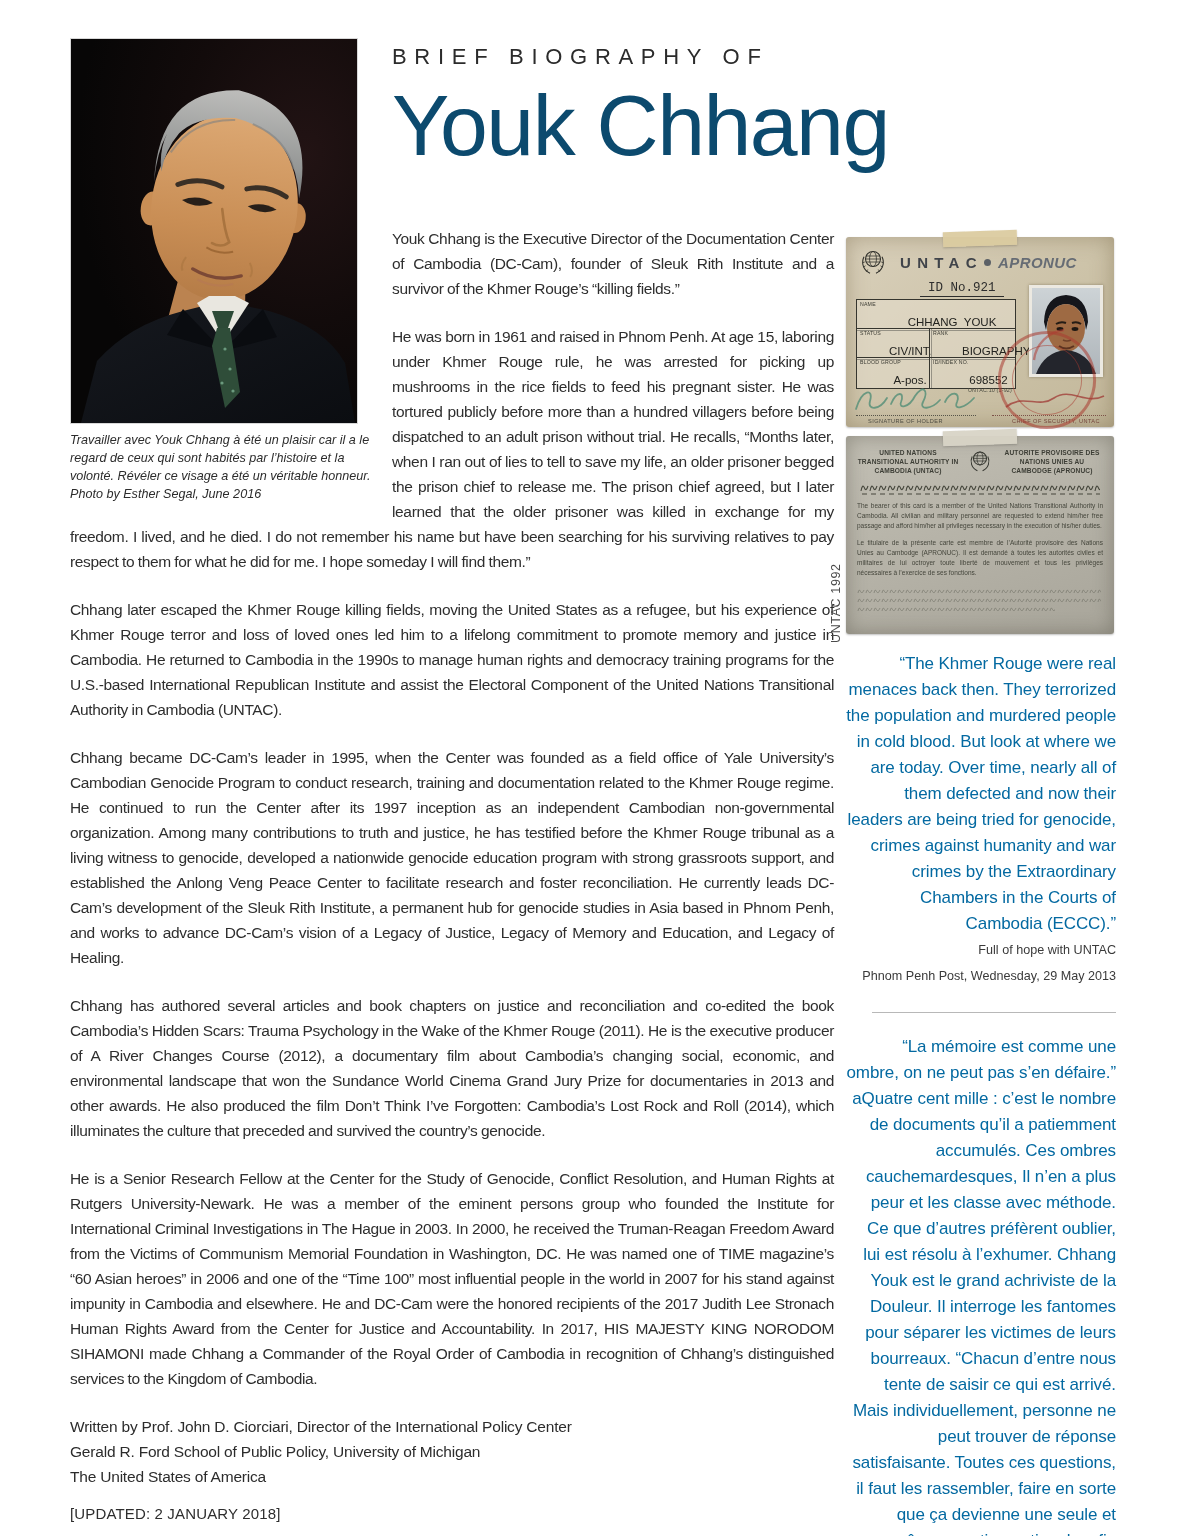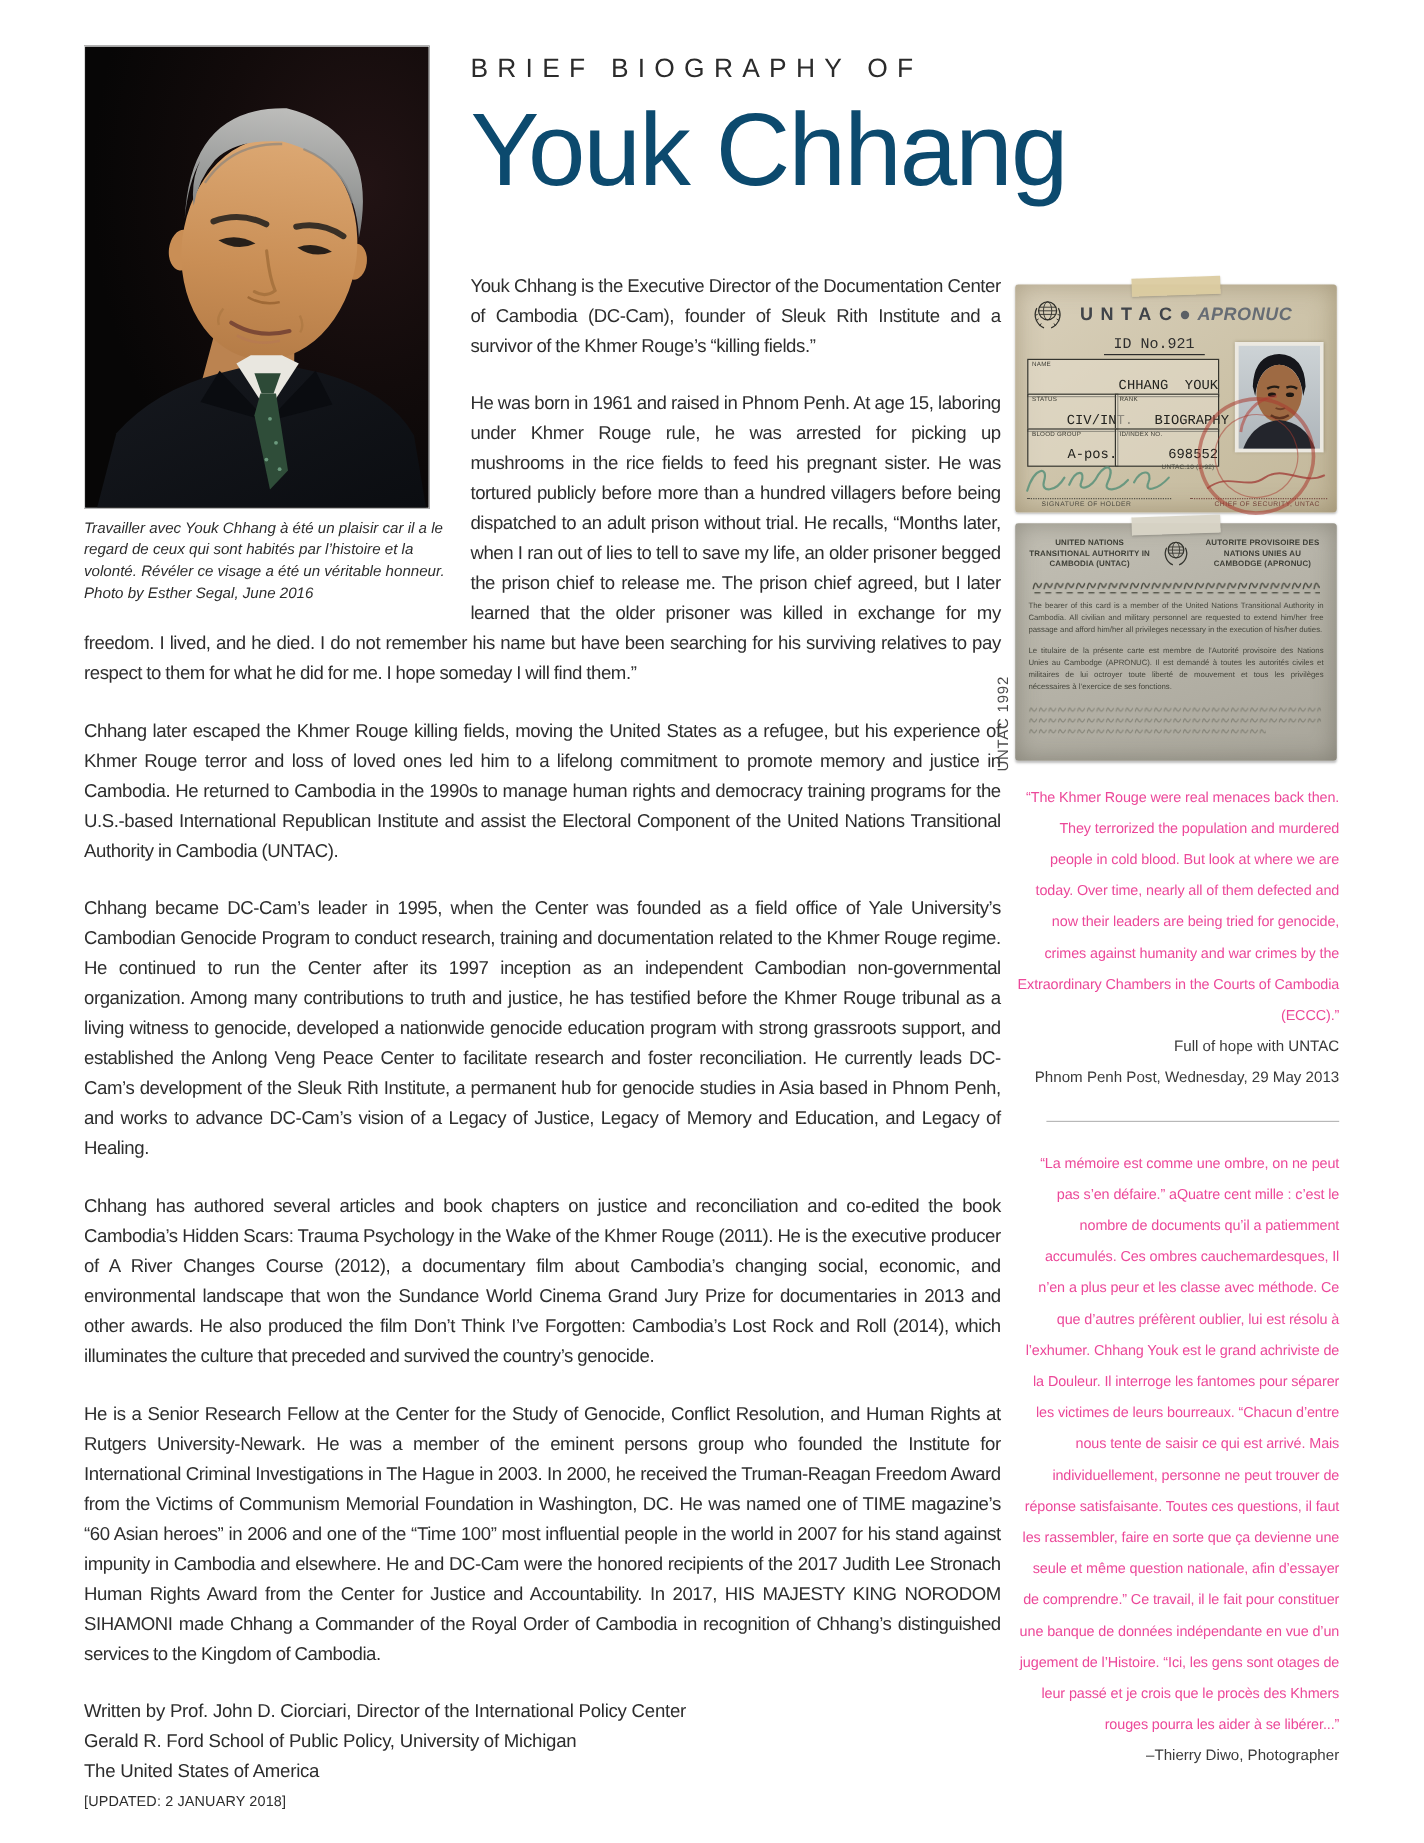--- a/index.html
+++ b/index.html
@@ -14,21 +14,21 @@
   .portrait-caption{font-style:italic;font-size:12.6px;line-height:1.42;color:#2c2c2c;padding-top:8px;}
 
   .kicker{font-size:22px;letter-spacing:.35em;color:#2b2b2b;margin:6px 0 0 2px;font-weight:400;}
   .big-title{font-size:86px;font-weight:400;color:#0c4a6e;letter-spacing:-1.5px;line-height:1.02;
              margin:12px 0 56px 0;white-space:nowrap;}
 
   .body-copy p{font-size:15.5px;letter-spacing:-0.35px;word-spacing:-0.4px;line-height:25px;
                text-align:justify;margin:0 0 23px 0;color:#2e2e2e;}
   .byline{margin-top:6px;}
   .byline div{font-size:15.5px;letter-spacing:-0.2px;line-height:25px;color:#2c2c2c;}
-  .updated{font-size:12px;letter-spacing:.01em;margin-top:5px;color:#2e2e2e;}
+  .updated{font-size:15px;letter-spacing:.01em;margin-top:16px;color:#2e2e2e;}
 
   
   .sidebar{position:absolute;left:846px;top:237px;width:270px;}
   .untac-year{position:absolute;left:-17px;top:316px;height:90px;writing-mode:vertical-rl;
               transform:rotate(180deg);font-size:12.5px;color:#4a4a4a;letter-spacing:.05em;}
 
   .idcard{position:relative;width:268px;border-radius:3px;}
   .card-front{height:190px;background:linear-gradient(145deg,#d9d0bb,#cbc1a6 60%,#c2b79a);
               box-shadow:inset 0 0 22px rgba(96,80,44,.38),0 1px 2px rgba(0,0,0,.25);}
   .card-back{height:198px;margin-top:9px;background:linear-gradient(160deg,#c2bfb4,#b1aea3 65%,#a8a59a);
@@ -39,22 +39,22 @@
 
   
   .cf-header{display:flex;align-items:center;padding:10px 8px 0 12px;}
   .cf-untac{font-size:15px;font-weight:bold;letter-spacing:.42em;color:#40444a;margin-left:12px;}
   .cf-dot{width:7px;height:7px;border-radius:50%;background:#5b6066;margin:0 7px 0 1px;flex:none;}
   .cf-apronuc{font-style:italic;font-weight:bold;font-size:15px;color:#666c74;letter-spacing:.03em;}
   .cf-idno{font-family:"Liberation Mono",monospace;font-size:12.5px;color:#2d2d2d;
            margin:2px 0 0 74px;display:inline-block;border-bottom:1.4px solid #2d2d2d;padding:0 8px 1px;}
   .cf-box{position:absolute;border:1.2px solid #35352e;background:rgba(229,223,205,.55);}
   .cf-box .lbl{position:absolute;top:1px;left:3px;font-size:5.2px;letter-spacing:.04em;color:#3b3b33;}
-  .cf-box .val{position:absolute;left:0;right:0;bottom:2px;text-align:right;
-               font-family:Liberation Mono, monospace;font-size:11.5px;color:#23231f;white-space:pre;padding-left:32px;}
+  .cf-box .val{position:absolute;left:0;right:0;bottom:2px;text-align:center;
+               font-family:Liberation Sans, sans-serif;font-size:11.5px;color:#23231f;white-space:pre;padding-left:32px;}
   .cf-formcode{position:absolute;left:122px;top:150px;font-size:5.4px;color:#4d4d42;letter-spacing:.03em;}
   .cf-sig{position:absolute;left:6px;top:146px;}
   .cf-line{position:absolute;border-top:1.2px dotted #57544a;}
   .cf-linelabel{position:absolute;font-size:5.6px;letter-spacing:.08em;color:#4c4a40;}
   .cf-linelabel.red{color:#74453b;}
   .cf-stamp{position:absolute;left:152px;top:94px;width:92px;height:92px;border-radius:50%;
             border:3px solid rgba(170,58,48,.55);transform:rotate(-14deg);}
   .cf-stamp::after{content:"";position:absolute;inset:11px;border-radius:50%;
                    border:1.4px solid rgba(170,58,48,.5);}
   .cf-photo{position:absolute;right:11px;top:48px;width:74px;height:92px;background:#ece9e1;
@@ -65,21 +65,21 @@
   .cb-inner{padding:12px 11px 0 11px;}
   .cb-header{display:flex;justify-content:space-between;align-items:flex-start;}
   .cb-h{width:102px;font-size:6.6px;font-weight:bold;line-height:1.4;text-align:center;
         color:#3d3e36;letter-spacing:.02em;}
   .cb-khmer-title{margin:5px auto 5px auto;display:block;}
   .cb-par{font-size:6.5px;line-height:1.55;text-align:justify;color:#45463c;}
   .cb-par + .cb-par{margin-top:7px;}
   .cb-khmer-body{margin-top:9px;opacity:.55;display:block;}
 
   
-  .quote{font-size:12px;line-height:26px;text-align:right;color:#ec4899;letter-spacing:-0.1px;}
+  .quote{font-size:17px;line-height:26px;text-align:right;color:#0369a1;letter-spacing:-0.1px;}
   .quote-en{margin-top:17px;}
   .quote-attr{font-size:12.6px;line-height:26px;text-align:right;color:#3a3a3a;}
   .sb-divider{height:1px;background:#b8b8b8;width:244px;margin:23px 0 0 auto;}
   .quote-fr{margin-top:21px;}
   .quote-attr-fr{font-size:12.6px;line-height:26px;text-align:right;color:#3a3a3a;}
 </style>
 </head>
 <body>
 
 <div class="page">

